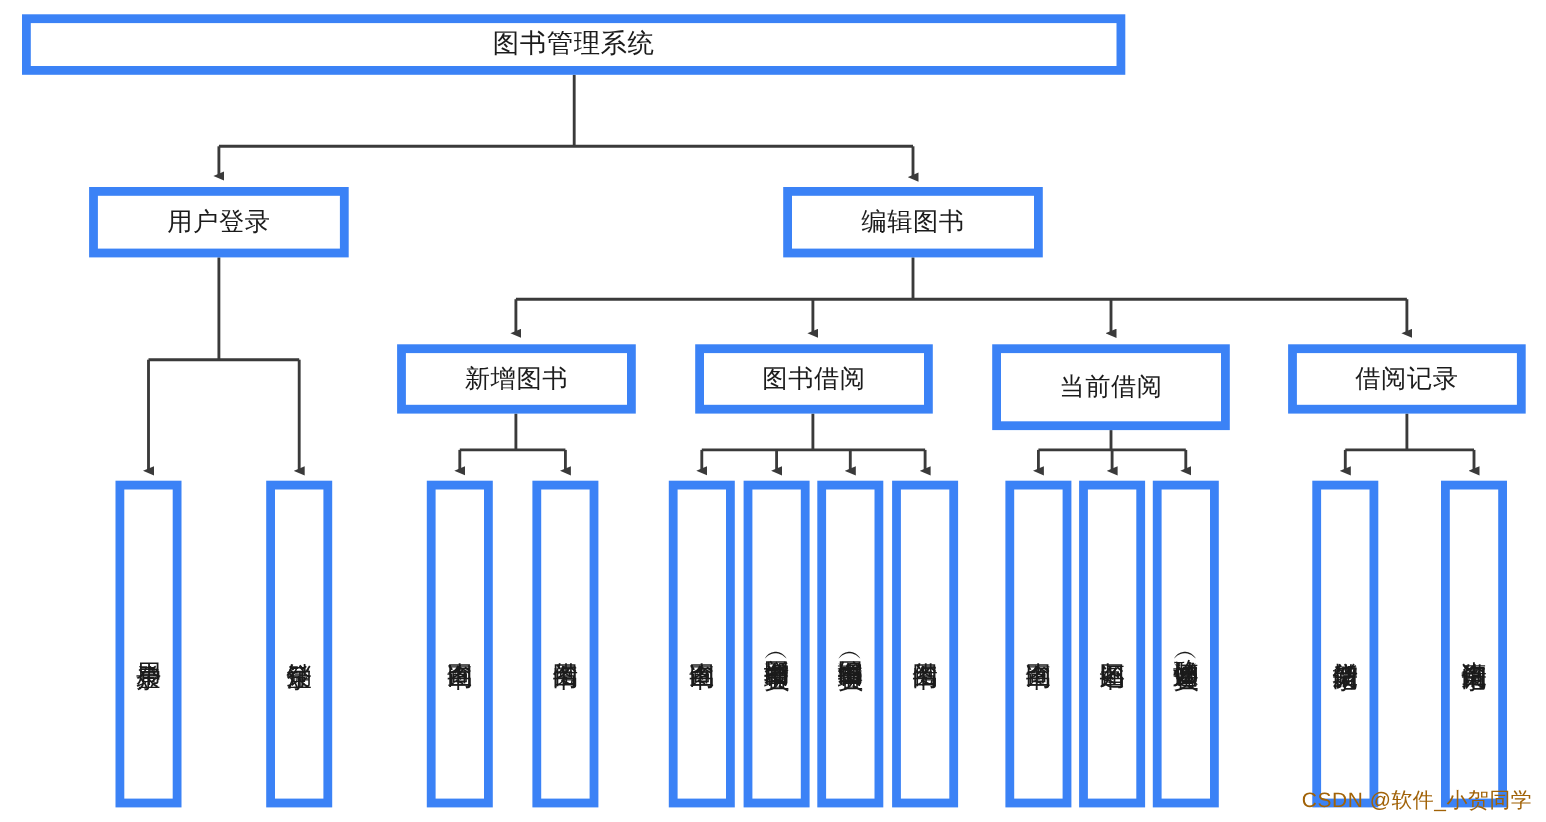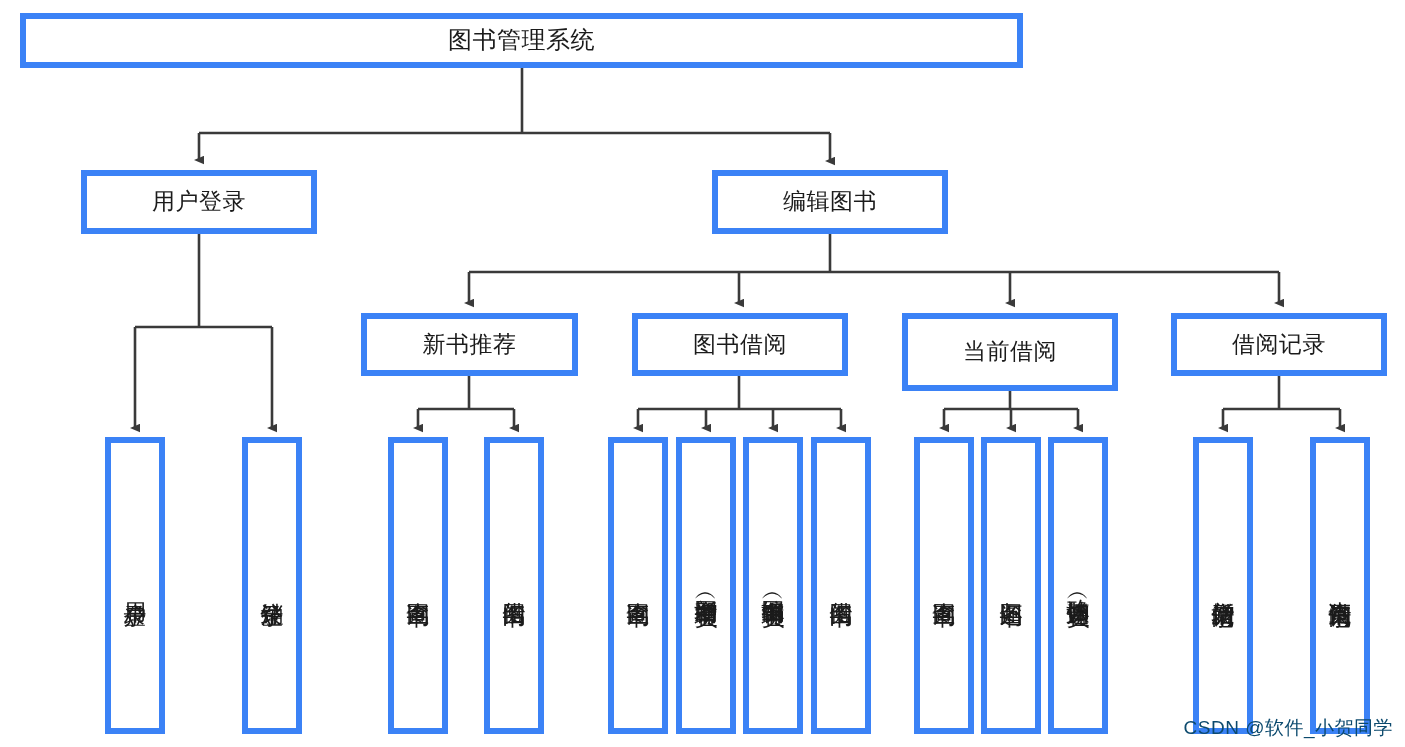--- a/index.html
+++ b/index.html
@@ -22,21 +22,21 @@
     left: 0;
     top: 0;
     width: 1405px;
     height: 747px;
     pointer-events: none;
   }
   .node {
     position: absolute;
     box-sizing: border-box;
     background: #ffffff;
-    border: 6px solid #3b82f6;
+    border: 8px solid #3b82f6;
     display: flex;
     align-items: center;
     justify-content: center;
     color: #1b1b1b;
     text-align: center;
   }
   .node.horiz {
     font-size: 23px;
     line-height: 1.1;
     letter-spacing: 0.5px;
@@ -56,21 +56,21 @@
     display: block;
   }
   .node.root {
     font-size: 24px;
   }
   #watermark {
     position: absolute;
     right: 12px;
     bottom: 6px;
     font-size: 19px;
-    color: #0c4a6e;
+    color: #a16207;
     letter-spacing: 0.5px;
     white-space: nowrap;
     user-select: none;
   }
 </style>
 </head>
 <body>
 
 <div id="diagram-root">
 
@@ -129,21 +129,21 @@
   </div>
 
   <div class="node horiz" style="left:81px; top:170px; width:236px; height:64px;">
     <span>用户登录</span>
   </div>
   <div class="node horiz" style="left:712px; top:170px; width:236px; height:64px;">
     <span>编辑图书</span>
   </div>
 
   <div class="node horiz" style="left:361px; top:313px; width:217px; height:63px;">
-    <span>新书推荐</span>
+    <span>新增图书</span>
   </div>
   <div class="node horiz" style="left:632px; top:313px; width:216px; height:63px;">
     <span>图书借阅</span>
   </div>
   <div class="node horiz" style="left:902px; top:313px; width:216px; height:78px;">
     <span>当前借阅</span>
   </div>
   <div class="node horiz" style="left:1171px; top:313px; width:216px; height:63px;">
     <span>借阅记录</span>
   </div>

